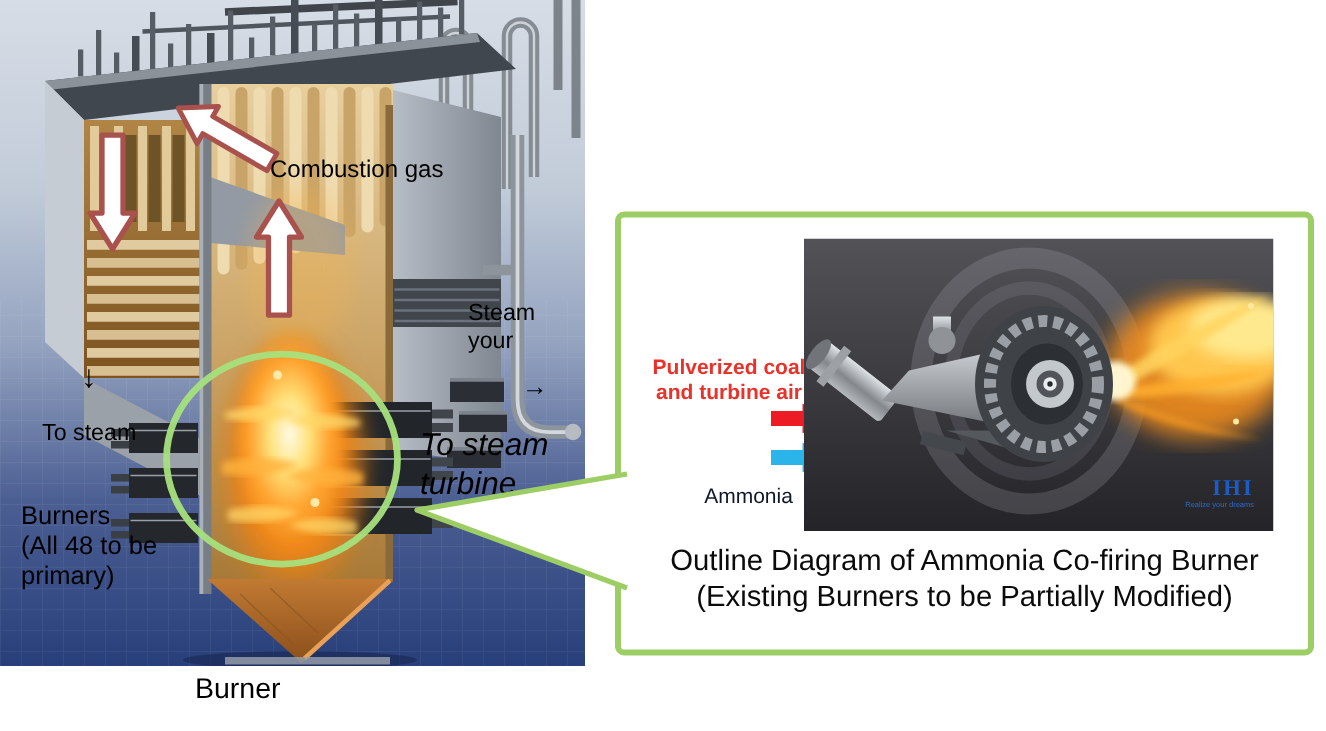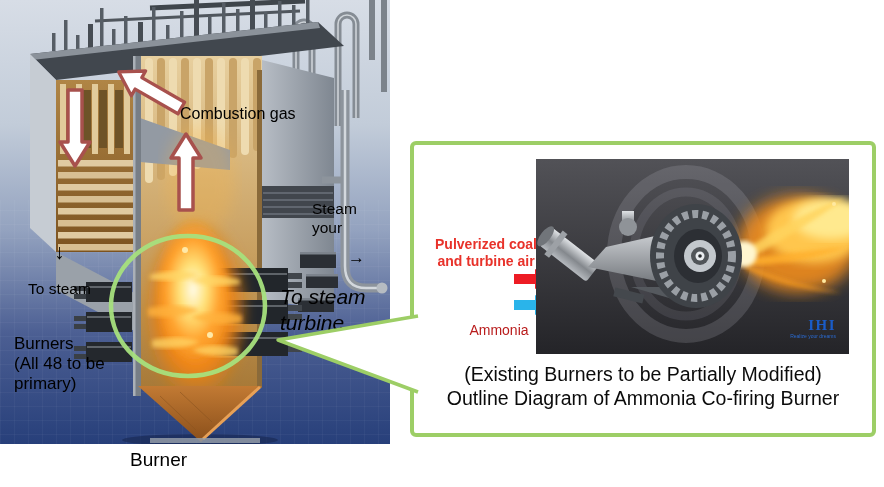--- a/index.html
+++ b/index.html
@@ -12,21 +12,21 @@
   .boiler-art{left:0;top:0;width:390px;height:444px;}
   .boiler-caption{left:130px;top:448px;width:120px;font-size:19px;}
   
   .callout-box{left:410px;top:141px;width:466px;height:296px;box-sizing:border-box;
                border:4px solid #9dce66;border-radius:6px;background:#fff;z-index:2;}
   .wedge{left:268px;top:302px;width:162px;height:102px;z-index:3;}
   .inset-photo{position:absolute;left:122px;top:14px;width:355px;height:195px;}
   .fuel-label{position:absolute;left:20px;top:91px;width:104px;text-align:center;
               color:#e8322a;font-size:14px;line-height:16.5px;font-weight:700;}
   .ammonia-label{position:absolute;left:40px;top:177px;width:90px;text-align:center;
-                 color:#b91c1c;font-size:14px;}
+                 color:#0f172a;font-size:14px;}
   .flow-arrow{position:absolute;width:38px;height:20px;}
   .red-arrow{left:100px;top:124px;}
   .blue-arrow{left:100px;top:150px;}
   .callout-caption{position:absolute;left:0;top:218px;width:458px;text-align:center;
                    font-size:19.5px;line-height:23.5px;color:#0b0b0b;}
   svg{display:block;}
 </style>
 </head>
 <body>
 
@@ -348,18 +348,18 @@
         </g>
 
         <g>
           <text x="300" y="171" text-anchor="end" font-family="'Liberation Serif',serif" font-weight="bold" font-size="15" letter-spacing="1.5" fill="#1a5cc8">IHI</text>
           <text x="300" y="179" text-anchor="end" font-family="'Liberation Sans',sans-serif" font-size="5" fill="#2a6ad0">Realize your dreams</text>
         </g>
       </svg>
     </div>
 
     <div class="callout-caption">
+      <div>Outline Diagram of Ammonia Co-firing Burner</div>
       <div>(Existing Burners to be Partially Modified)</div>
-      <div>Outline Diagram of Ammonia Co-firing Burner</div>
     </div>
   </div>
 
 </div>
 
 </body></html>

